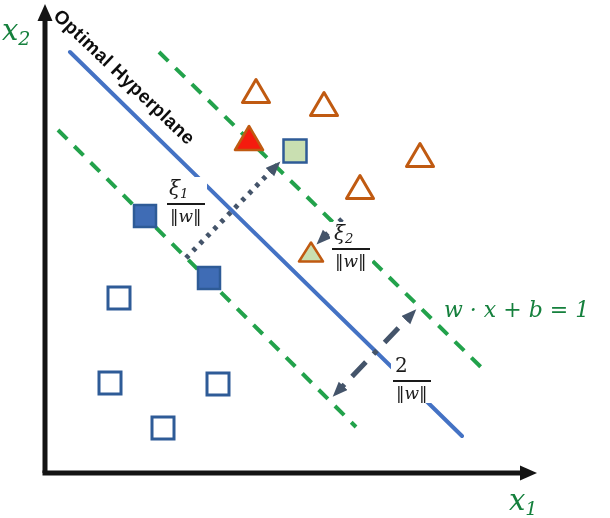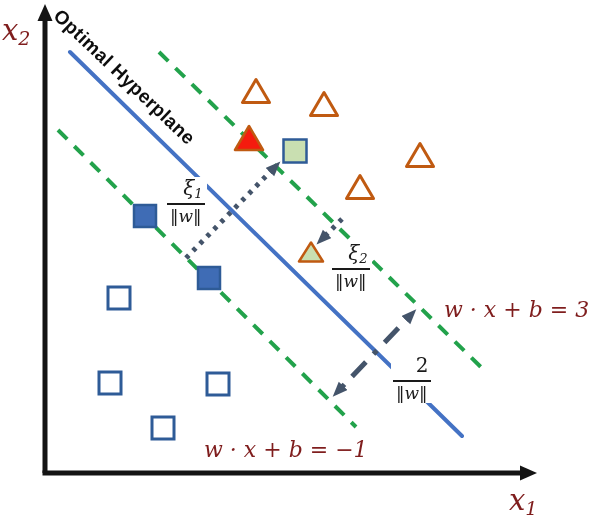--- a/index.html
+++ b/index.html
@@ -1,39 +1,39 @@
 <!DOCTYPE html>
 <html><head>
 <meta charset="utf-8">
 <style>
   html,body{margin:0;padding:0;background:#fff;}
   .stage{position:relative;width:610px;height:518px;background:#ffffff;overflow:hidden;
          font-family:"DejaVu Serif","DejaVu Sans",serif;}
   .stage svg{position:absolute;left:0;top:0;}
-  .lbl{position:absolute;white-space:nowrap;color:#7f1d1d;}
+  .lbl{position:absolute;white-space:nowrap;color:#15803d;}
   .math{font-style:italic;font-family:"DejaVu Serif","DejaVu Sans",serif;}
   .axis-lbl{font-size:29px;line-height:1;}
   .sub{font-size:0.66em;vertical-align:-0.24em;font-style:italic;}
   .eq{font-size:22px;line-height:1.1;}
   .oh{font-family:"Liberation Sans",sans-serif;font-weight:bold;font-size:19px;
       letter-spacing:0.4px;color:#0d0d0d;transform:rotate(43.5deg);transform-origin:0 0;}
-  .frac{position:absolute;display:flex;flex-direction:column;align-items:flex-end;
+  .frac{position:absolute;display:flex;flex-direction:column;align-items:flex-start;
         background:#ffffff;line-height:1;padding:1px 2px;color:#1a1a1a;}
   .frac .num{font-size:20px;font-style:italic;padding:0 2px 3px;}
   .frac.upright .num{font-style:normal;}
   .frac .den{border-top:2px solid #1a1a1a;font-size:17px;font-style:italic;padding:3px 3px 0;}
   
   #y-axis-label{left:2px;top:16px;}
   #x-axis-label{left:492px;top:486px;margin-left:17px;}
   #optimal-hyperplane-label{left:64px;top:5px;}
   #upper-margin-equation{left:444px;top:298px;}
   #hyperplane-equation{left:463px;top:416px;}
   #lower-margin-equation{left:204px;top:438px;}
   #xi1-fraction{left:165px;top:177px;}
-  #xi2-fraction{left:330px;top:222px;margin-top:20px;}
+  #xi2-fraction{left:330px;top:222px;}
   #margin-width-fraction{left:391px;top:354px;}
 </style>
 </head>
 <body>
 
 <div class="stage">
 
   <svg width="610" height="518" viewBox="0 0 610 518">
     <defs>
       <marker id="ah" markerUnits="userSpaceOnUse" markerWidth="20" markerHeight="20" refX="3" refY="6" orient="auto">
@@ -76,22 +76,21 @@
 
   <div class="lbl math axis-lbl" id="y-axis-label">
     <span>x</span><span class="sub">2</span>
   </div>
   <div class="lbl math axis-lbl" id="x-axis-label">
     <span>x</span><span class="sub">1</span>
   </div>
 
   <div class="lbl oh" id="optimal-hyperplane-label">Optimal Hyperplane</div>
 
-  <div class="lbl math eq" id="upper-margin-equation">w · x + b = 3</div>
-  <div class="lbl math eq" id="lower-margin-equation">w · x + b = −1</div>
+  <div class="lbl math eq" id="upper-margin-equation">w · x + b = 1</div>
 
   <div class="frac" id="xi1-fraction">
     <span class="num"><span>ξ</span><span class="sub">1</span></span>
     <span class="den">‖w‖</span>
   </div>
   <div class="frac" id="xi2-fraction">
     <span class="num"><span>ξ</span><span class="sub">2</span></span>
     <span class="den">‖w‖</span>
   </div>
   <div class="frac upright" id="margin-width-fraction">

